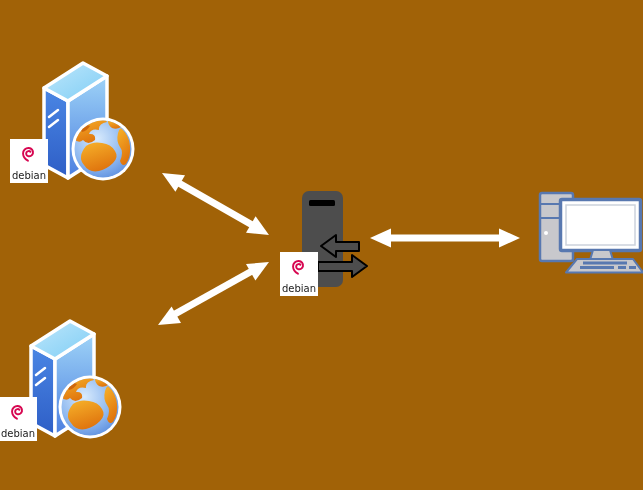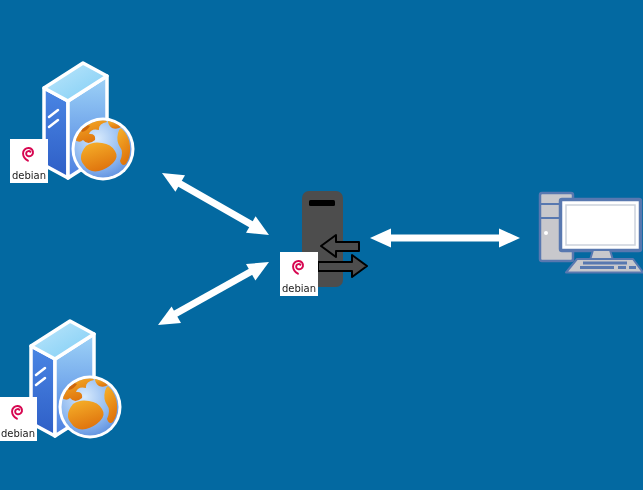--- a/index.html
+++ b/index.html
@@ -1,19 +1,19 @@
 <!DOCTYPE html>
 <html><head>
 <meta charset="utf-8">
 <style>
   html, body { margin: 0; padding: 0; background: #000; }
   #canvas {
     position: relative;
     width: 643px; height: 490px;
-    background: #0369a1;
+    background: #a16207;
     overflow: hidden;
     font-family: "DejaVu Sans", "Liberation Sans", sans-serif;
   }
   svg { display: block; }
   .badge-label {
     font-family: "DejaVu Sans", "Liberation Sans", sans-serif;
     font-size: 10px;
     fill: #1a1a1a;
   }
 </style>

